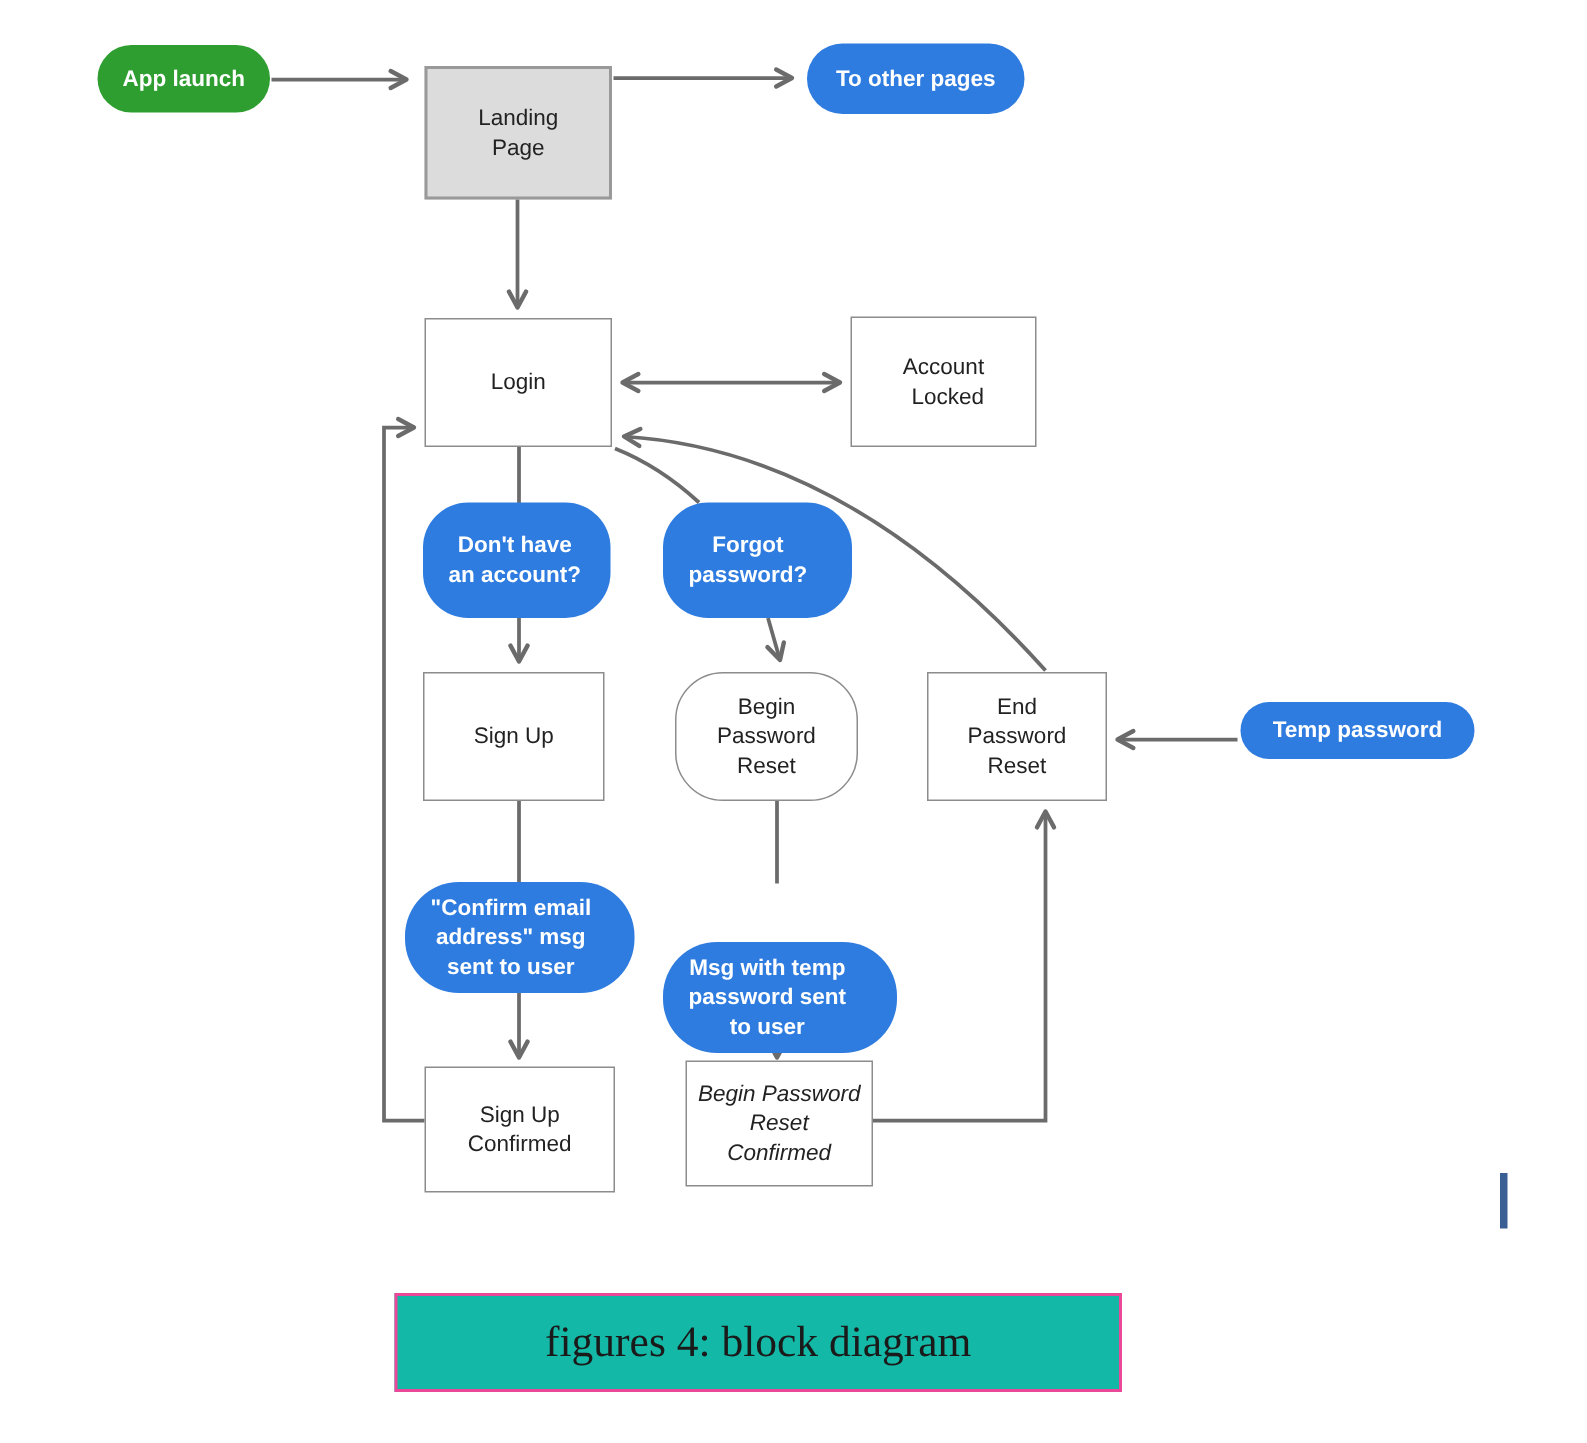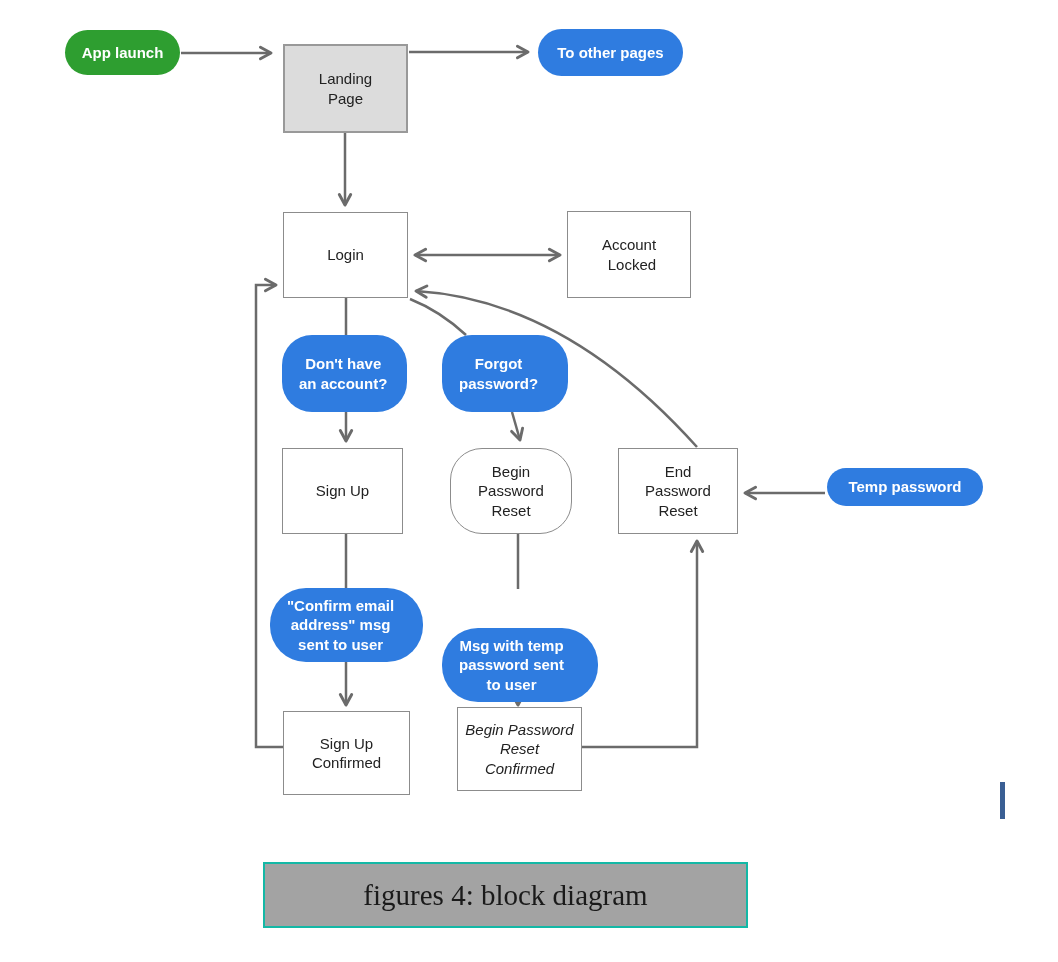--- a/index.html
+++ b/index.html
@@ -40,22 +40,22 @@
   .pill.q{border-radius:30px;}
   .pill.msg{border-radius:36px;}
   .pill.left{
     justify-content:flex-start;
     text-align:center;
     padding-left:17px;
   }
   .caption-box{
     position:absolute;
     box-sizing:border-box;
-    border:2px solid #14b8a6;
-    background:#a3a3a3;
+    border:2px solid #ec4899;
+    background:#14b8a6;
     display:flex;align-items:center;justify-content:center;
     font-family:"Liberation Serif", serif;
     font-size:29px;color:#1a1a1a;
   }
   .cursor-bar{
     position:absolute;
     background:var(--cursor-blue,#3A5F94);
   }
 </style>
 </head>

